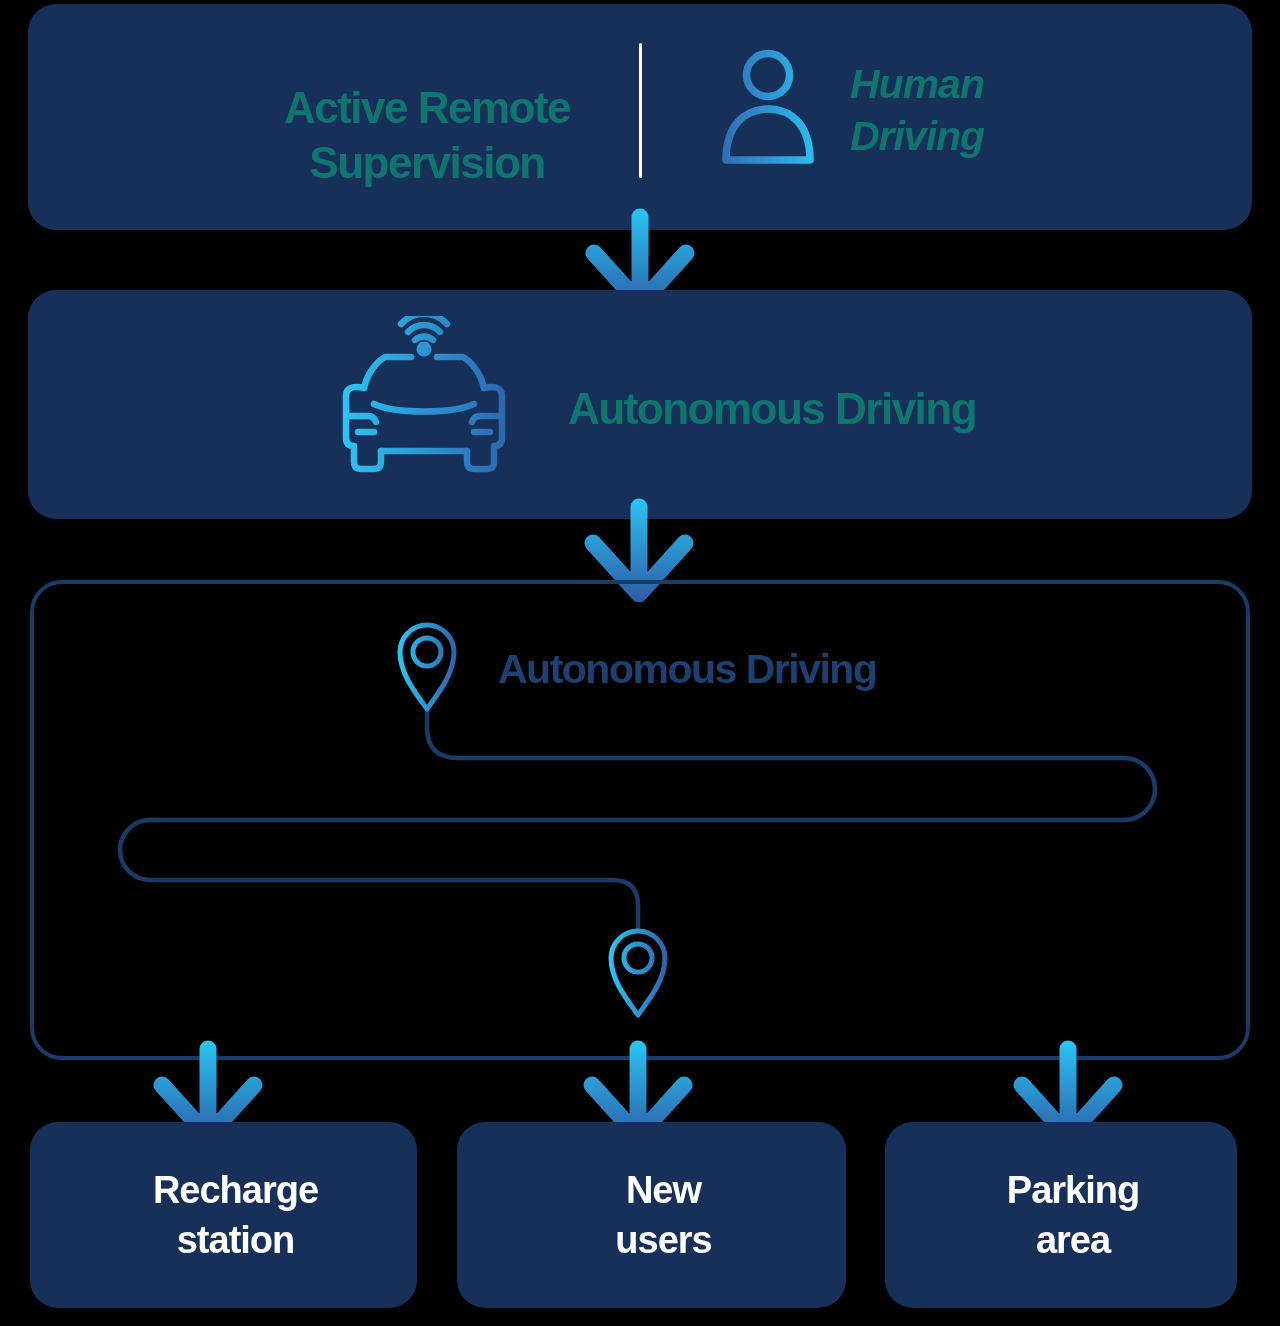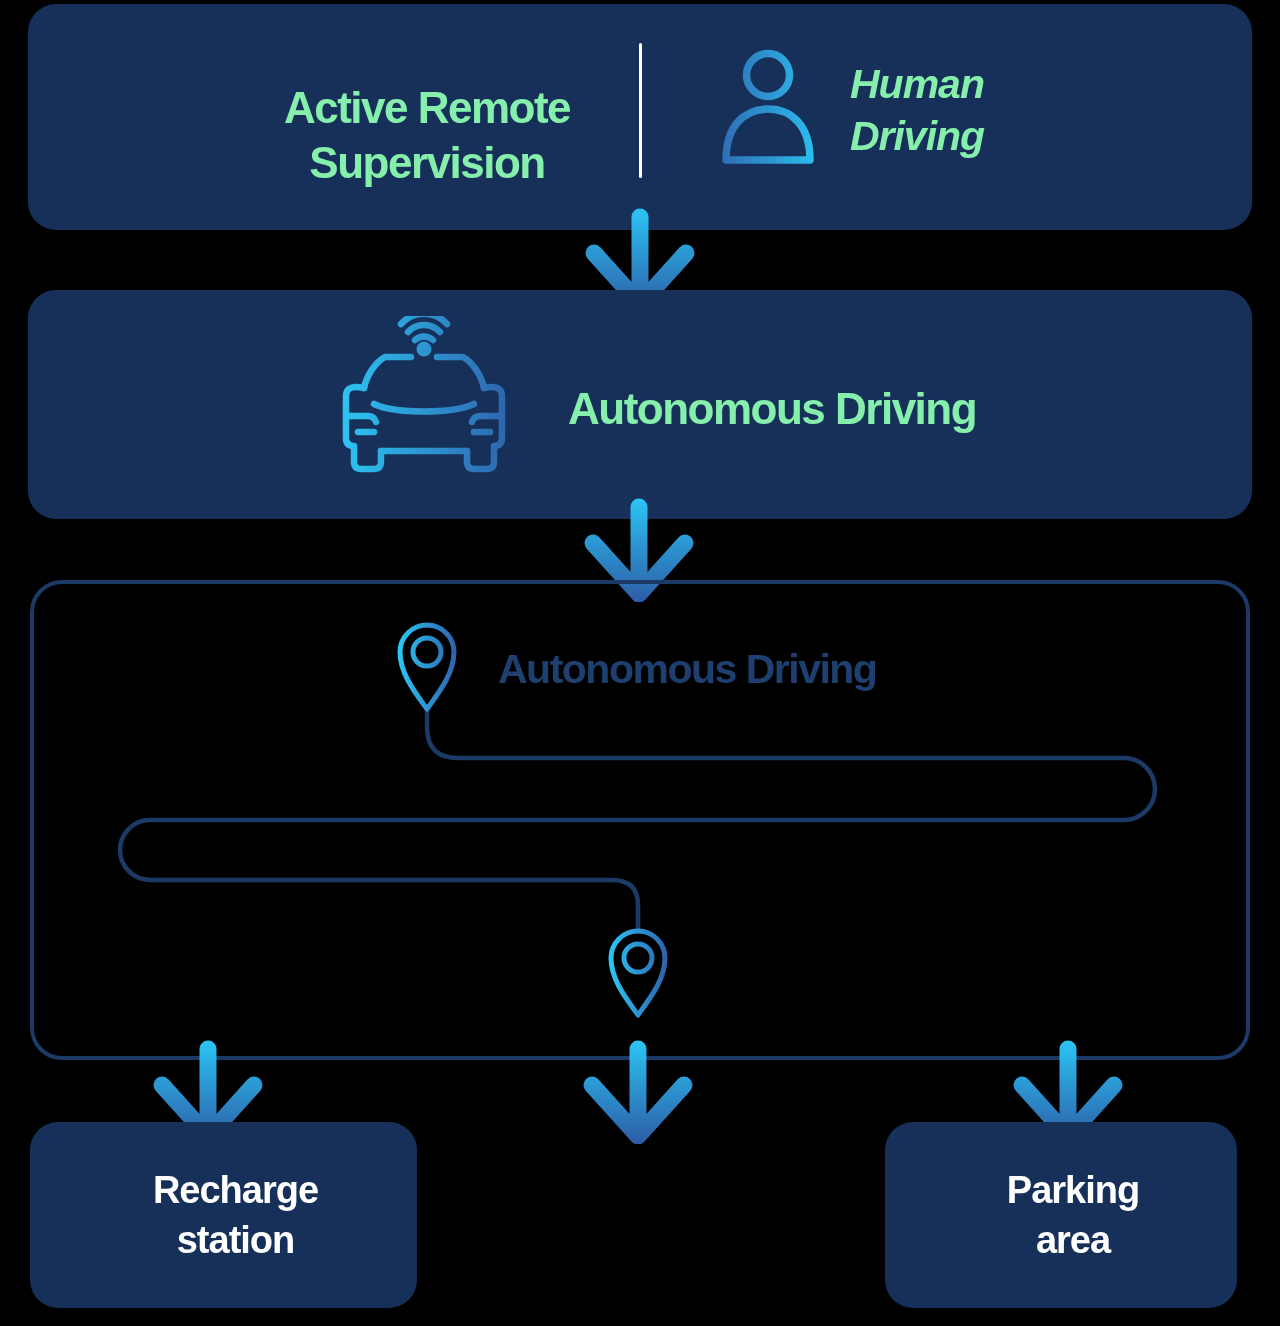--- a/index.html
+++ b/index.html
@@ -1,20 +1,20 @@
 <!DOCTYPE html>
 <html><head>
 <meta charset="utf-8">
 <style>
   html,body{margin:0;padding:0;background:#000;}
   #stage{position:relative;width:1280px;height:1326px;background:#000;overflow:hidden;
          font-family:"Liberation Sans",sans-serif;font-weight:700;}
   .panel{position:absolute;background:#16305A;border-radius:28px;}
   .abs{position:absolute;}
-  .white-text{color:#86efac;}
+  .white-text{color:#0f766e;}
   .navy-text{color:#1E4070;}
   .t-center{text-align:center;}
   .banner-title{font-size:44px;line-height:55px;letter-spacing:-1.5px;}
   .op-label{font-size:41px;line-height:52px;letter-spacing:-1px;font-style:italic;}
   .veh-label{font-size:44px;letter-spacing:-1.5px;}
   .route-label{font-size:41px;letter-spacing:-1.5px;}
   .dest-box{position:absolute;top:1122px;height:186px;background:#16305A;border-radius:28px;
             display:flex;flex-direction:column;align-items:center;justify-content:center;padding-left:24px;}
   .dest-label{font-size:38px;line-height:50px;letter-spacing:-1px;color:#fff;text-align:center;}
   .divider{position:absolute;left:639px;top:43px;width:3px;height:135px;background:#fff;border-radius:2px;}
@@ -163,20 +163,26 @@
       </defs>
     <path d="M62 9 L62 86 M16 45 L62 96 L108 45" fill="none" stroke="url(#ag5)" stroke-width="17" stroke-linecap="round" stroke-linejoin="round"></path>
   </svg>
 
   <div class="dest-box" style="left:30px;width:363px;">
     <div class="dest-label">
       <div>Recharge</div>
       <div>station</div>
     </div>
   </div>
+  <div class="dest-box" style="left:457px;width:365px;">
+    <div class="dest-label">
+      <div>New</div>
+      <div>users</div>
+    </div>
+  </div>
   <div class="dest-box" style="left:885px;width:328px;">
     <div class="dest-label">
       <div>Parking</div>
       <div>area</div>
     </div>
   </div>
 
 </div>
 
 </body></html>

